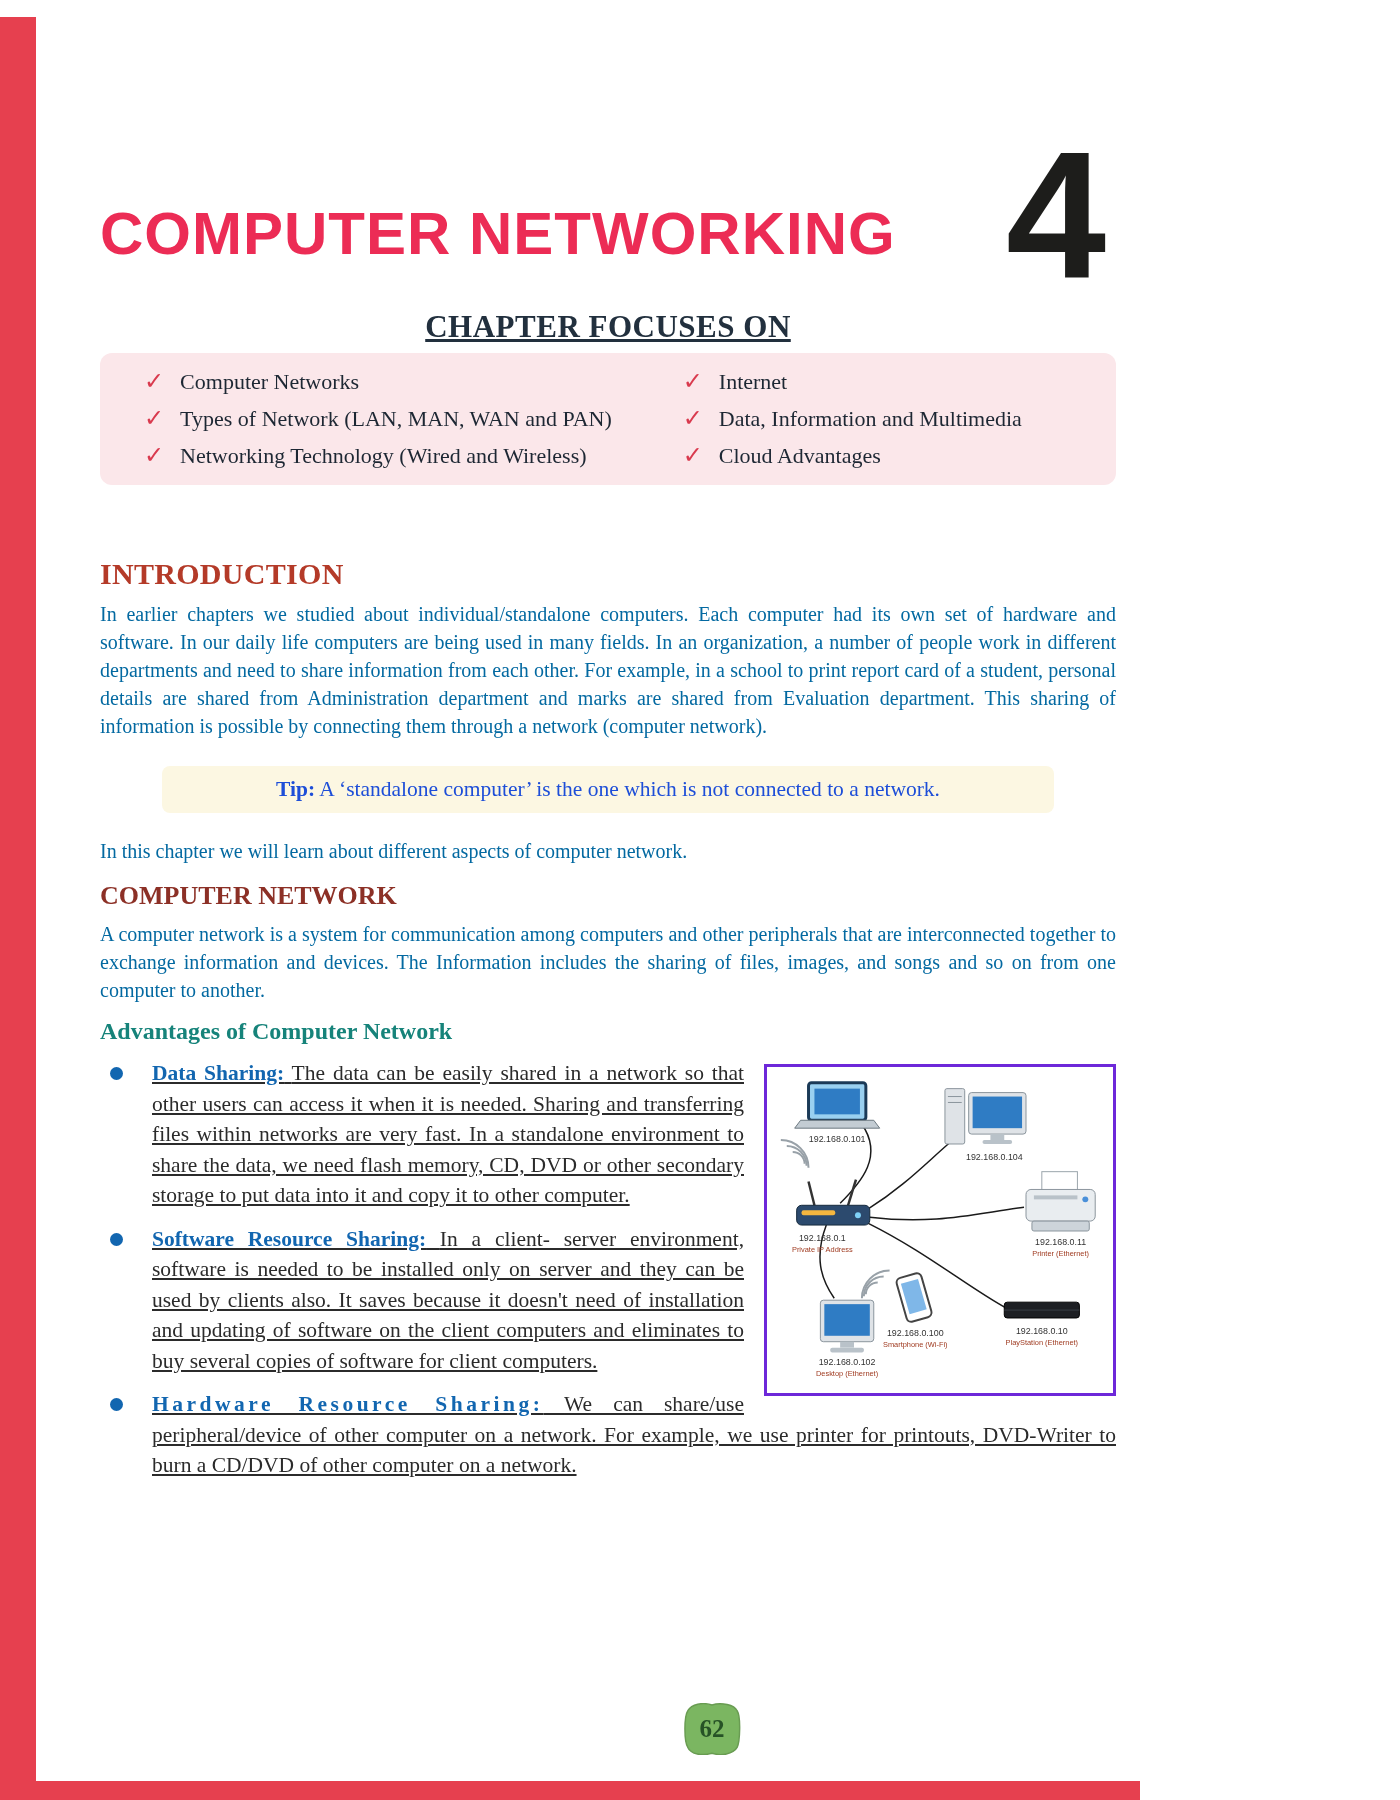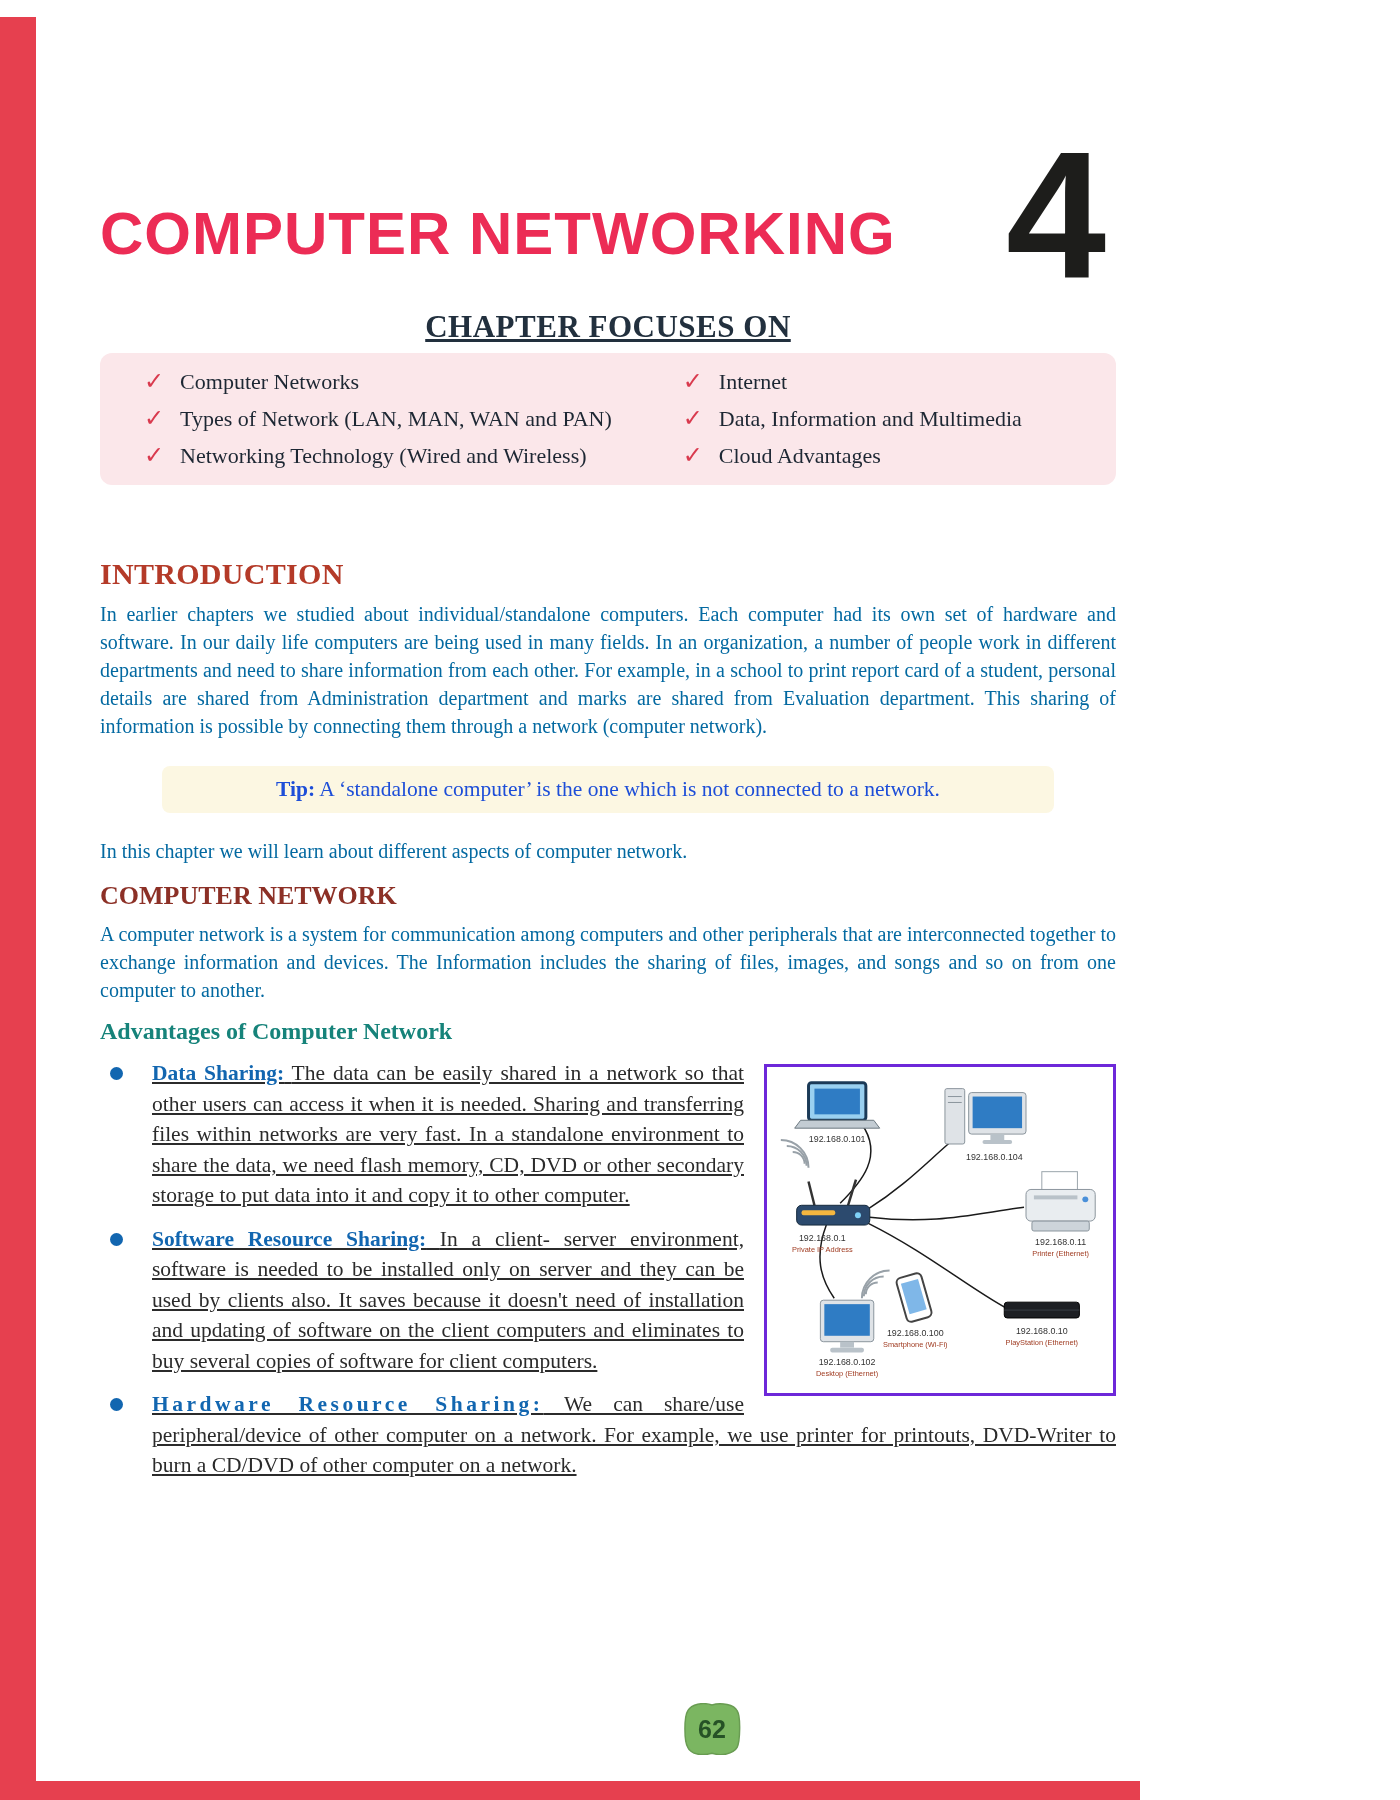--- a/index.html
+++ b/index.html
@@ -55,21 +55,21 @@
   .adv-item { position:relative; padding-left:52px; margin-top:13px;text-decoration:underline; }
   .adv-item .dot { position:absolute; left:10px; top:9px; width:13px; height:13px; border-radius:50%; background:#1266b0; }
   .adv-text  { font-size:21.5px; line-height:1.42; text-align:justify; }
   .adv-label { color:#1266b0; font-weight:700; }
   .adv-label.ls { letter-spacing:3.5px; }
 
   .page-badge { position:absolute; left:712px; top:1686px; transform:translateX(-50%); width:58px; height:52px; z-index:6; }
   .badge-shape { position:absolute; inset:0; }
   .badge-num {
     position:absolute; inset:0; display:flex; align-items:center; justify-content:center;
-    font-family:Liberation Sans, sans-serif; font-weight:700; font-size:25px; color:#265226;
+    font-family:Liberation Serif, serif; font-weight:700; font-size:25px; color:#265226;
   }
 
   .ip  { font-family:"Liberation Sans", sans-serif; font-size:9px;  fill:#333333; text-anchor:middle; }
   .sub { font-family:"Liberation Sans", sans-serif; font-size:7.5px; fill:#a03c22; text-anchor:middle; }
 </style>
 </head>
 <body>
 
 <div class="page">
   <div class="strip-left"></div>

